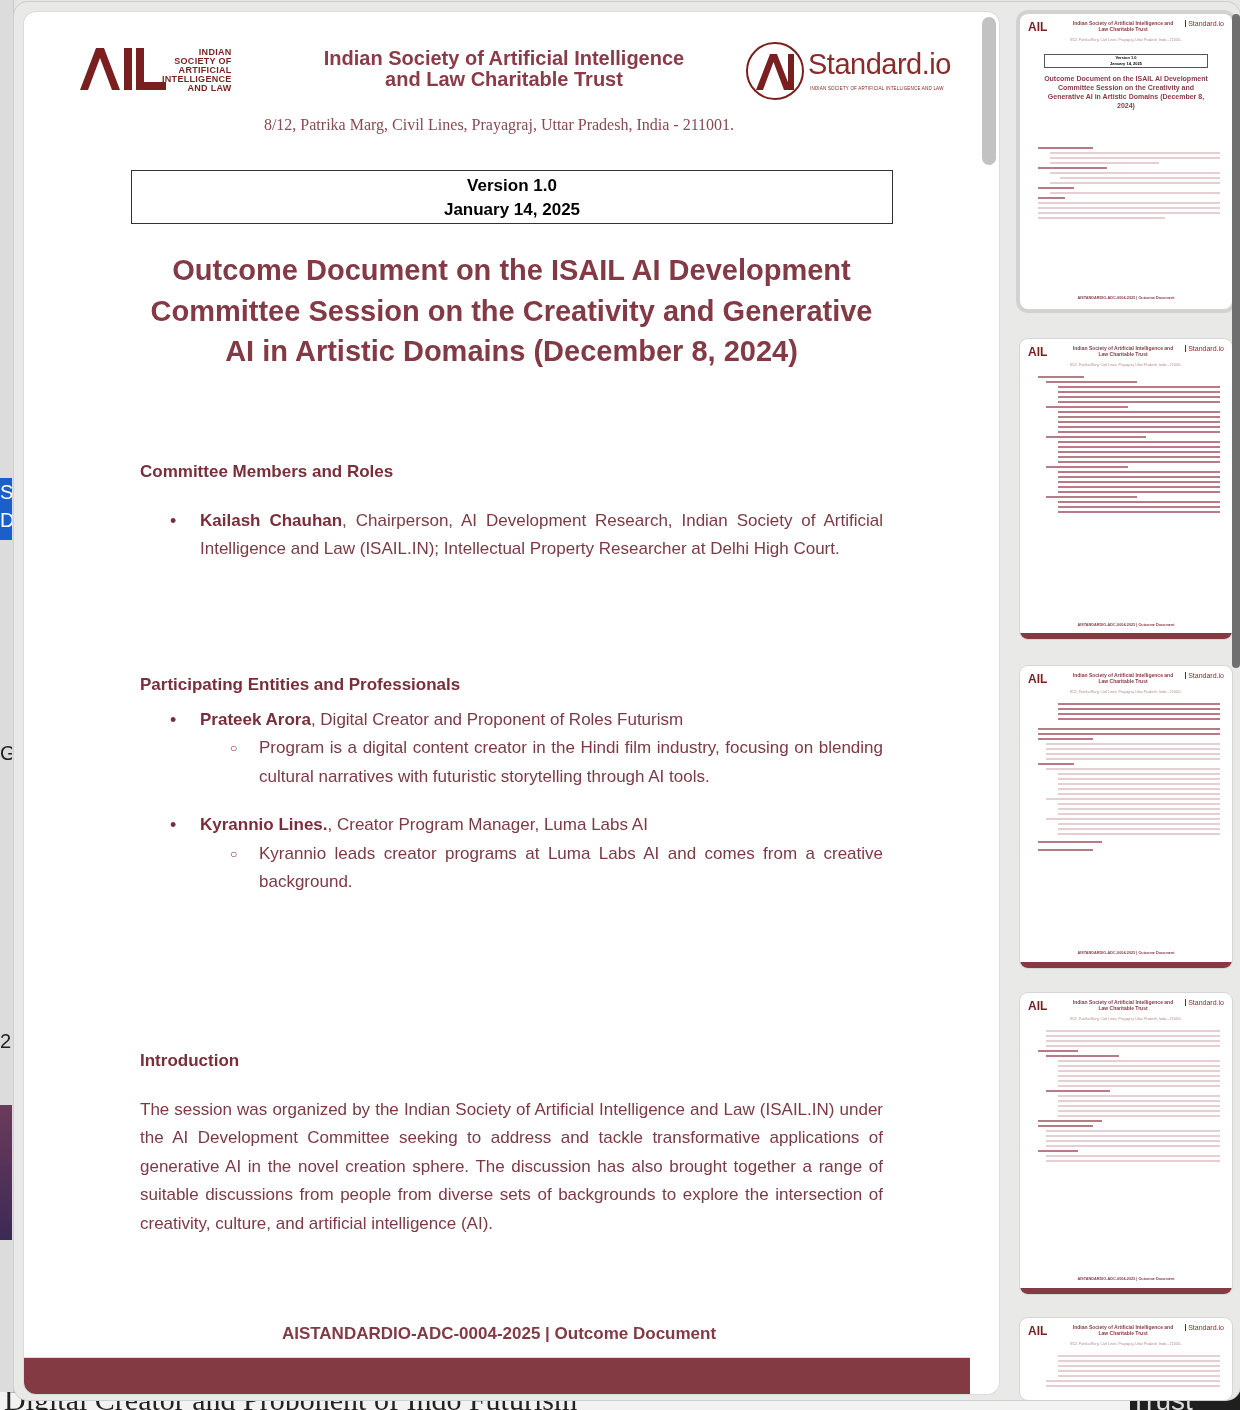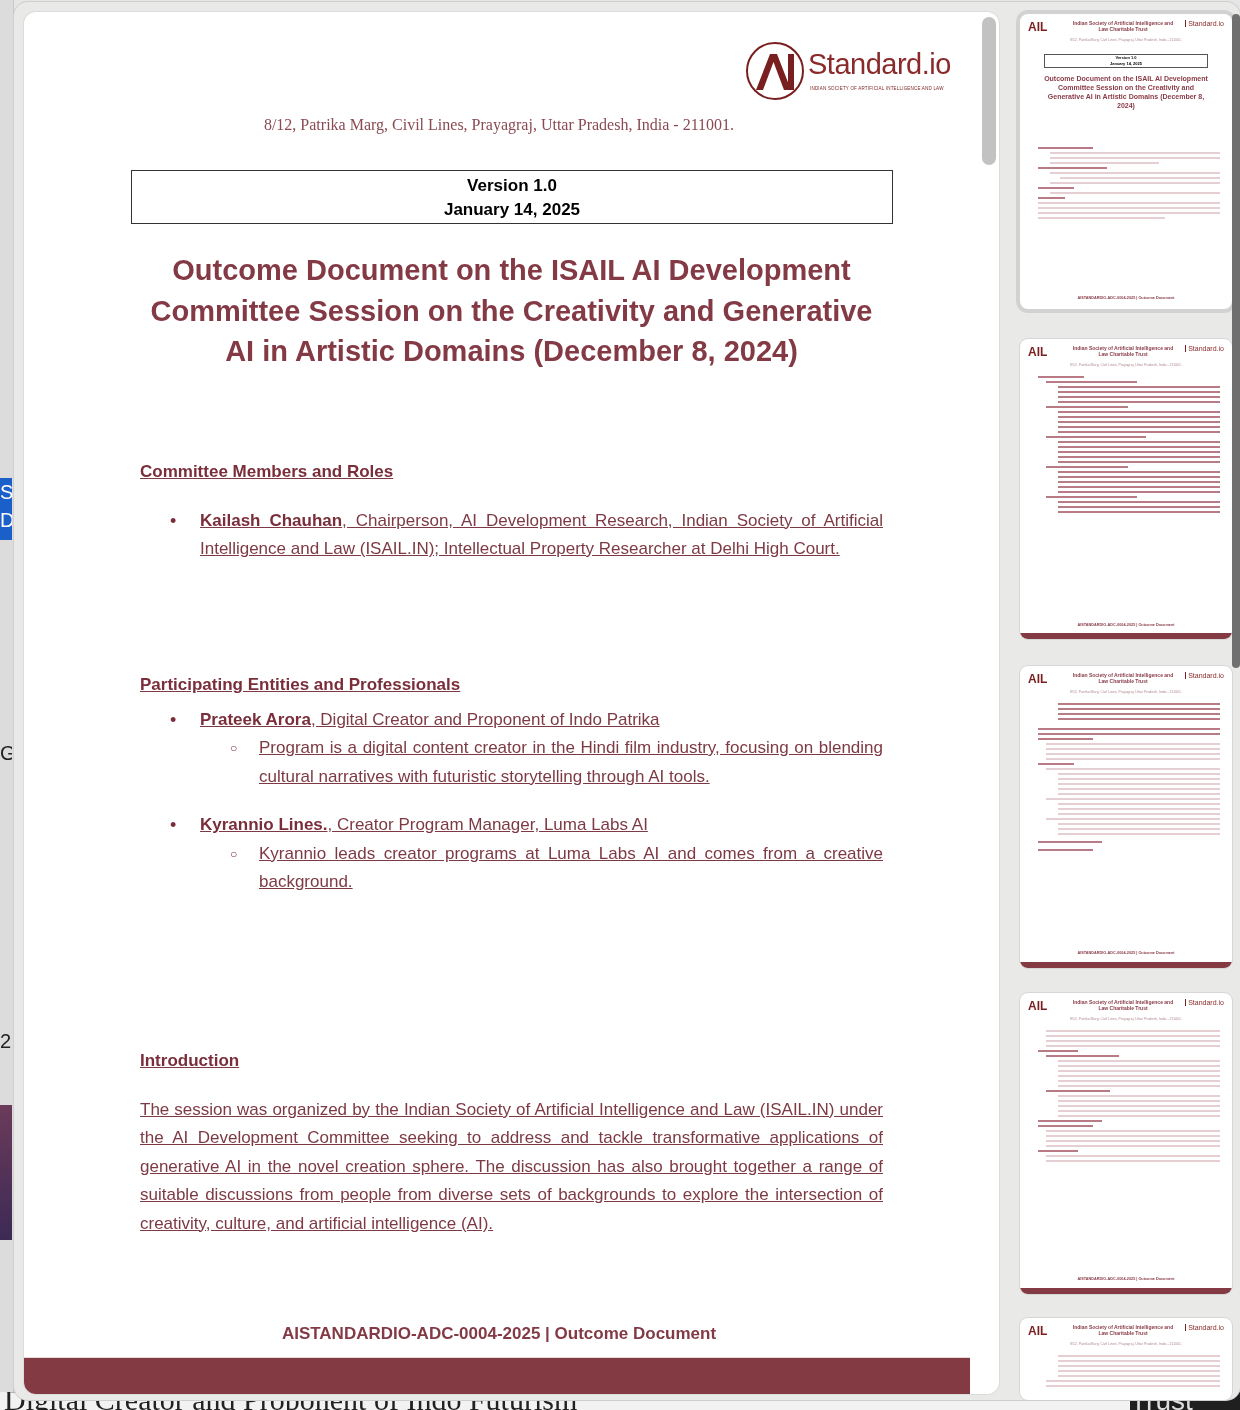--- a/index.html
+++ b/index.html
@@ -42,21 +42,21 @@
   .hdr-logo-right { position: absolute; left: 722px; top: 30px; width: 210px; height: 58px; }
   .std-circle { position: absolute; left: 0; top: 0; width: 58px; height: 58px; border: 2px solid #7a1f1f; border-radius: 50%; }
   .std-name { position: absolute; left: 62px; top: 6px; font-size: 29px; color: #8a2a2a; letter-spacing: -.5px; }
   .std-sub { position: absolute; left: 64px; top: 44px; font-size: 4.5px; color: #7a1f1f; letter-spacing: .2px; white-space: nowrap; }
   .hdr-address { position: absolute; left: 0; top: 104px; width: 950px; text-align: center; font-family: "Liberation Serif", serif; font-size: 16px; color: #8a4a52; }
 
   .version-box { position: absolute; left: 107px; top: 158px; width: 762px; height: 54px; border: 1.5px solid #333; text-align: center; color: #000; font-weight: bold; font-size: 17px; line-height: 24px; padding-top: 3px; }
 
   .doc-title { position: absolute; left: 120px; top: 238px; width: 735px; text-align: center; font-size: 29px; font-weight: bold; line-height: 40.5px; color: #833a45; }
 
-  .body-block { position: absolute; left: 116px; width: 743px; font-size: 17px; line-height: 28.5px; color: #7d3a44; text-decoration: underline; }
+  .body-block { position: absolute; left: 116px; width: 743px; font-size: 17px; line-height: 28.5px; color: #7d3a44; }
   .sec-h { font-weight: bold; font-size: 17px; color: #7a2e3a; }
   .blist { list-style: none; }
   .blist > li { position: relative; padding-left: 60px; text-align: justify; }
   .blist > li::before { content: "\2022"; position: absolute; left: 30px; top: 0; font-size: 18px; color: #7a2e3a; }
   .blist b { color: #7a2e3a; margin-top: 33px; }
   .sublist { list-style: none; }
   .sublist > li { position: relative; padding-left: 59px; text-align: justify; }
   .sublist > li::before { content: "\25CB"; position: absolute; left: 30px; top: 0; font-size: 12px; color: #7a2e3a; }
   .intro-p { text-align: justify; }
 
@@ -91,21 +91,40 @@
 <div class="bg-glyph" style="top:1030px;">2</div>
 <div class="bg-purple"></div>
 <div class="bg-bottom-text">Digital Creator and Proponent of Indo Futurism</div>
 <div class="bg-bottom-right">Trust</div>
 
 <div class="viewer">
 
   <div class="doc-panel">
     <div class="page">
 
-
+      <div class="hdr-logo-left">
+        <svg class="ail-mark" viewBox="0 0 90 44" width="90" height="44">
+          <polygon points="2,44 18,2 26,2 42,44 34,44 22,12 10,44" fill="#7a1f1f"></polygon>
+          <rect x="46" y="2" width="8" height="42" fill="#7a1f1f"></rect>
+          <rect x="58" y="2" width="8" height="42" fill="#7a1f1f"></rect>
+          <rect x="58" y="36" width="30" height="8" fill="#7a1f1f"></rect>
+        </svg>
+        <div class="ail-text">
+          <div>INDIAN</div>
+          <div>SOCIETY OF</div>
+          <div>ARTIFICIAL</div>
+          <div>INTELLIGENCE</div>
+          <div>AND LAW</div>
+        </div>
+      </div>
+
+      <div class="hdr-center">
+        <div>Indian Society of Artificial Intelligence</div>
+        <div>and Law Charitable Trust</div>
+      </div>
 
       <div class="hdr-logo-right">
         <div class="std-circle">
           <svg viewBox="0 0 54 54" width="54" height="54">
             <polygon points="8,46 22,10 29,10 43,46 36,46 25.5,18 15,46" fill="#7a1f1f"></polygon>
             <rect x="40" y="10" width="6" height="36" fill="#7a1f1f"></rect>
           </svg>
         </div>
         <div class="std-name">Standard.io</div>
         <div class="std-sub">INDIAN SOCIETY OF ARTIFICIAL INTELLIGENCE AND LAW</div>
@@ -124,21 +143,21 @@
         <div class="sec-h">Committee Members and Roles</div>
         <ul class="blist" style="margin-top:20px;">
           <li><b>Kailash Chauhan</b><span>, Chairperson, AI Development Research, Indian Society of Artificial Intelligence and Law (ISAIL.IN); Intellectual Property Researcher at Delhi High Court.</span></li>
         </ul>
       </div>
 
       <div class="body-block" style="top:659px;">
         <div class="sec-h">Participating Entities and Professionals</div>
         <ul class="blist" style="margin-top:6px;">
           <li>
-            <b>Prateek Arora</b><span>, Digital Creator and Proponent of Indo Patrika</span>
+            <b>Prateek Arora</b><span>, Digital Creator and Proponent of Roles Futurism</span>
             <ul class="sublist" style="margin-left:-60px; padding-left:60px;">
               <li>Program is a digital content creator in the Hindi film industry, focusing on blending cultural narratives with futuristic storytelling through AI tools.</li>
             </ul>
           </li>
           <li style="margin-top:20px;">
             <b>Kyrannio Lines.</b><span>, Creator Program Manager, Luma Labs AI</span>
             <ul class="sublist" style="margin-left:-60px; padding-left:60px;">
               <li>Kyrannio leads creator programs at Luma Labs AI and comes from a creative background.</li>
             </ul>
           </li>

